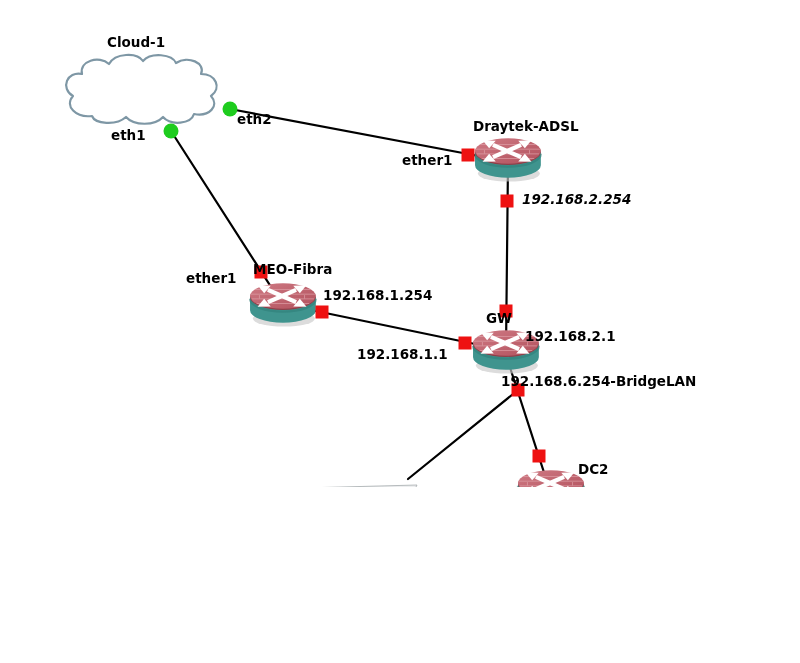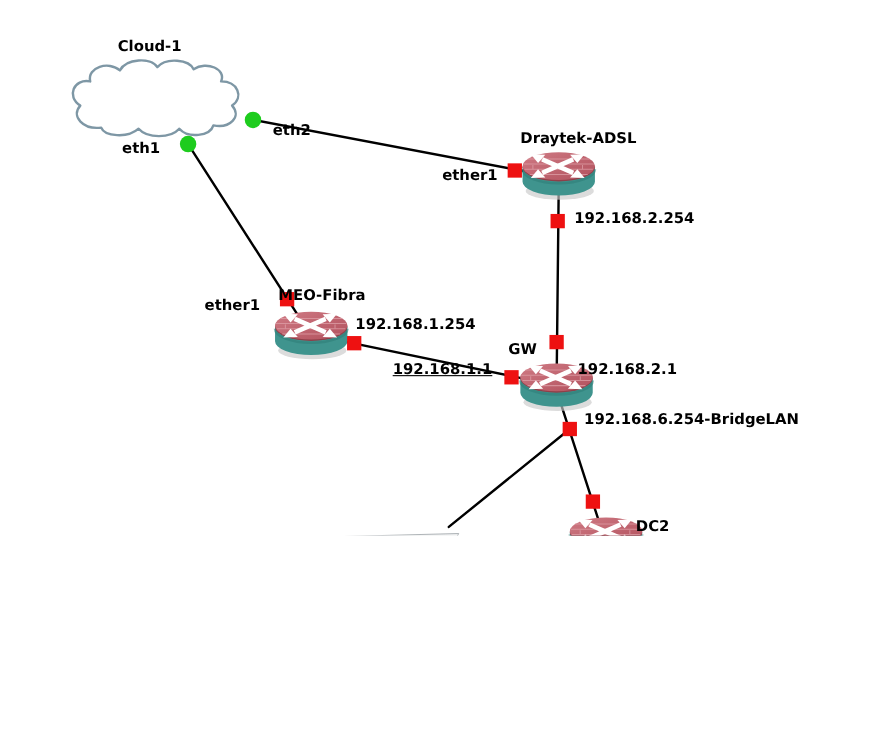--- a/index.html
+++ b/index.html
@@ -139,32 +139,32 @@
     </g>
 
     <g fill="#1ecc1e">
       <circle cx="171" cy="131" r="7.5"></circle>
       <circle cx="230" cy="109" r="7.5"></circle>
     </g>
   </svg>
 
   <div class="lbl" style="left:107px;top:35px;">Cloud-1</div>
   <div class="lbl" style="left:111px;top:128px;">eth1</div>
-  <div class="lbl" style="left:248px;top:112px;">eth2</div>
+  <div class="lbl" style="left:237px;top:112px;">eth2</div>
 
   <div class="lbl" style="left:473px;top:119px;">Draytek-ADSL</div>
   <div class="lbl" style="left:402px;top:153px;">ether1</div>
-  <div class="lbl" style="left:522px;top:192px;">192.168.2.254</div>
+  <div class="lbl" style="left:522px;top:192px;font-style:italic;">192.168.2.254</div>
 
   <div class="lbl" style="left:253px;top:262px;text-align:center;">MEO-Fibra</div>
   <div class="lbl" style="left:186px;top:271px;">ether1</div>
   <div class="lbl" style="left:323px;top:288px;">192.168.1.254</div>
-  <div class="lbl" style="left:357px;top:329px;text-decoration:underline;">192.168.1.1</div>
+  <div class="lbl" style="left:357px;top:347px;">192.168.1.1</div>
 
-  <div class="lbl" style="left:462px;top:311px;">GW</div>
+  <div class="lbl" style="left:486px;top:311px;">GW</div>
   <div class="lbl" style="left:525px;top:308px;margin-top:21px;">192.168.2.1</div>
-  <div class="lbl" style="left:531px;top:374px;text-align:center;">192.168.6.254-BridgeLAN</div>
+  <div class="lbl" style="left:501px;top:374px;text-align:center;">192.168.6.254-BridgeLAN</div>
 
-  <div class="lbl" style="left:578px;top:462px;margin-top:10px;">DC2</div>
+  <div class="lbl" style="left:578px;top:462px;">DC2</div>
 
 
   <div class="lbl pc" style="left:680px;top:592px;">PC1</div>
 </div>
 
 </body></html>

